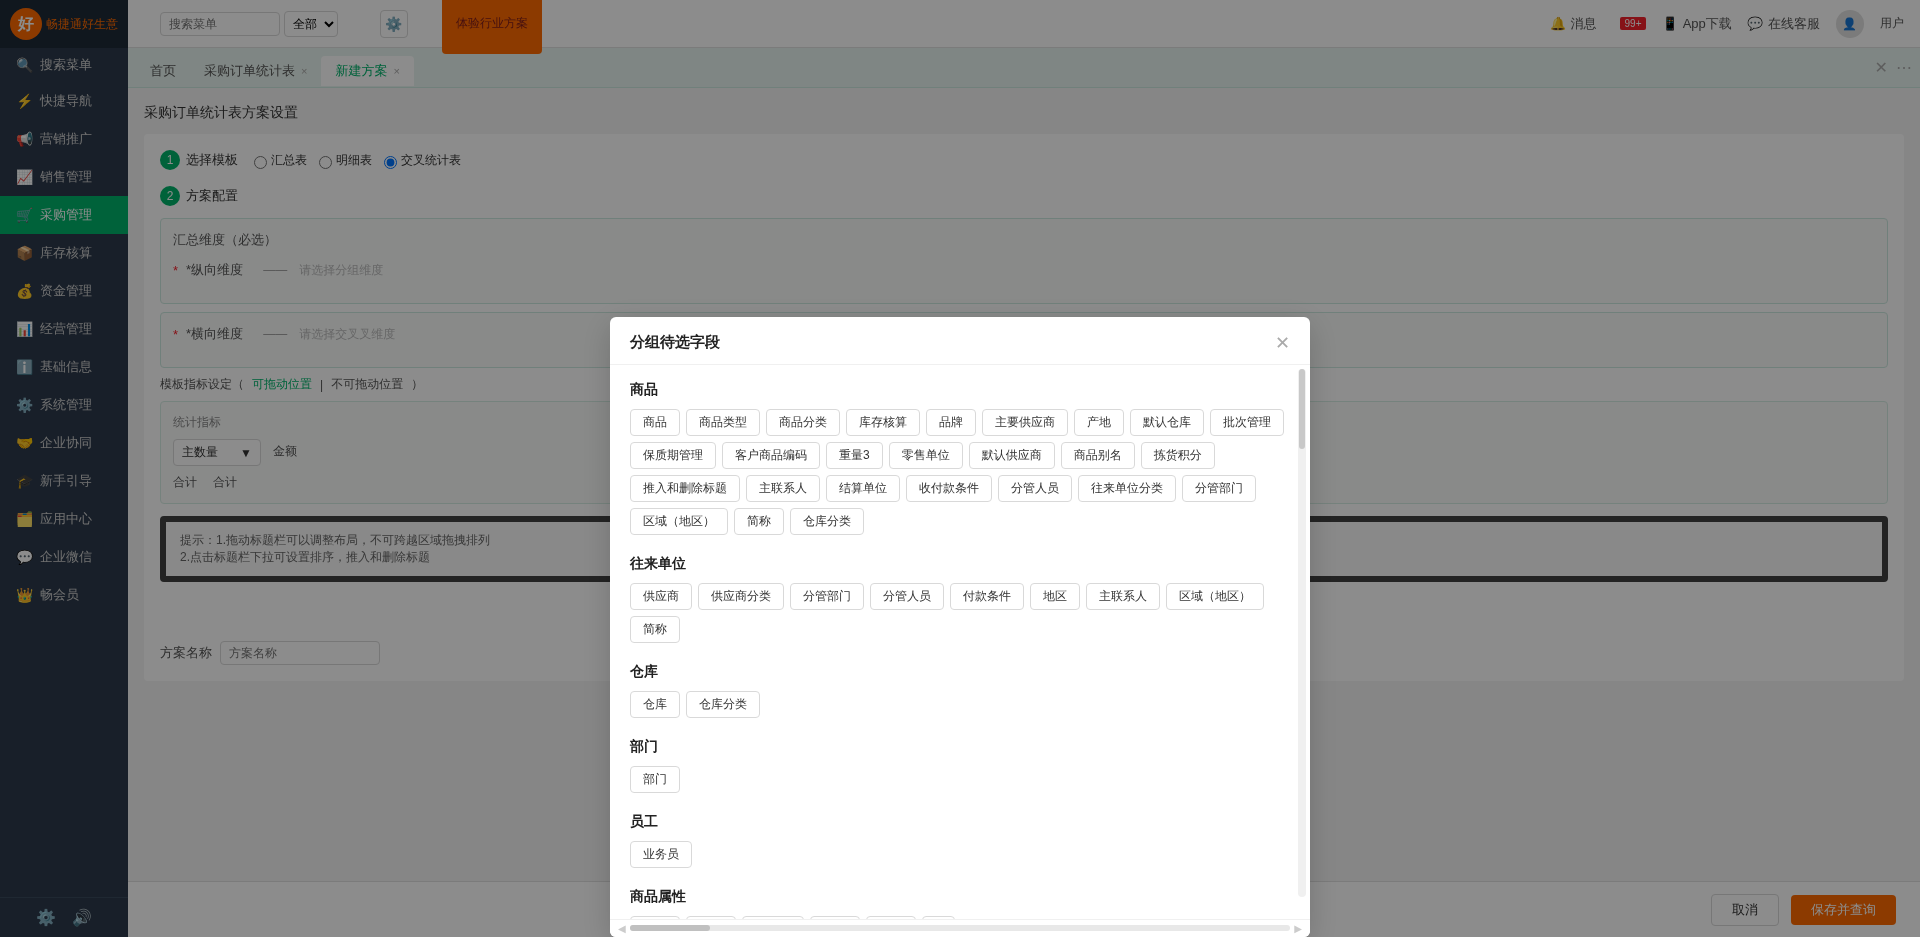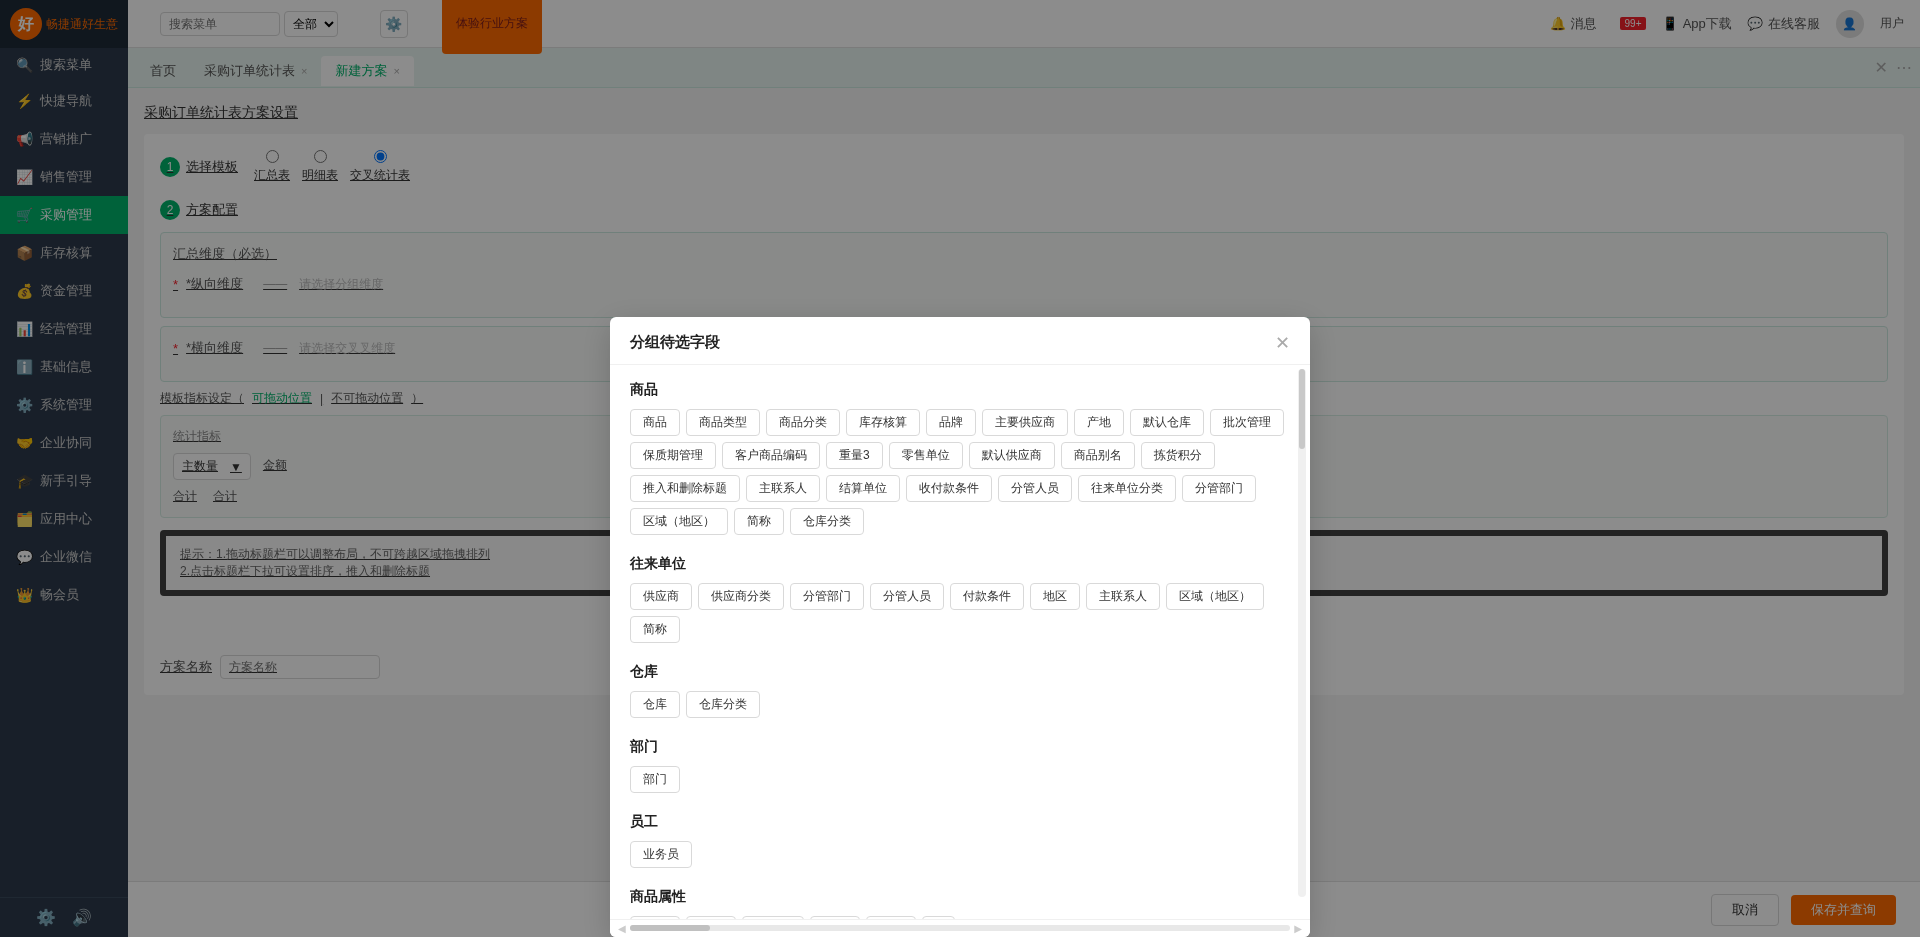--- a/index.html
+++ b/index.html
@@ -145,21 +145,21 @@
     .step-num {
       width: 20px; height: 20px; border-radius: 50%;
       background: #00b36b; color: #fff; font-size: 12px;
       display: flex; align-items: center; justify-content: center;
     }
     .step-label { font-size: 13px; color: #333; font-weight: 500; }
     .radio-group {
       display: flex; align-items: center; gap: 12px;
     }
     .radio-item {
-      display: flex; align-items: center; gap: 4px; cursor: pointer; font-size: 12px; flex-direction: column;
+      display: flex; align-items: flex-end; gap: 4px; cursor: pointer; font-size: 12px;
     }
 
     .section-title {
       font-size: 13px; color: #555; margin-bottom: 12px; font-weight: 500;
     }
     .form-row {
       display: flex; align-items: center; gap: 8px; margin-bottom: 12px;
     }
     .required { color: #f5222d; }
     .arrow-sep { color: #999; font-size: 12px; margin: 0 4px; }
@@ -169,21 +169,21 @@
       background: #f9fbfa; border: 1px solid #d6ede4; border-radius: 4px;
       padding: 12px; margin-top: 8px;
     }
     .indicator-title {
       font-size: 12px; color: #888; margin-bottom: 8px;
     }
     .stats-row {
       display: flex; gap: 0;
     }
     .stats-dropdown {
-      display: flex; align-items: center; gap: 12px;
+      display: flex; align-items: center; gap: 22px;
       border: 1px solid #d9d9d9; border-radius: 4px; padding: 4px 8px;
       background: #fff; cursor: pointer; font-size: 12px;
     }
     .stats-label { font-size: 12px; color: #555; padding: 4px 12px; }
 
     .hint-box {
       background: #f9f9f9; border: 6px solid #404040; border-radius: 4px;
       padding: 10px 14px; margin-top: 12px; font-size: 12px; color: #666;
     }
 
@@ -373,21 +373,21 @@
   <div class="tab-item active">
     <span>新建方案</span>
     <span class="tab-close">×</span>
   </div>
   <div style="margin-left:auto;display:flex;gap:8px;align-items:center;">
     <span style="cursor:pointer;color:#aaa;font-size:16px;">✕</span>
     <span style="cursor:pointer;color:#aaa;font-size:16px;">⋯</span>
   </div>
 </div>
 
-<div class="main-content" style="margin-bottom:56px;filter:blur(0.5px);text-decoration:underline;">
+<div class="main-content" style="margin-bottom:56px;filter:blur(0.5px);">
   <div class="page-title">采购订单统计表方案设置</div>
   <div class="config-card">
 
     <div class="steps-row">
       <div class="step-item">
         <div class="step-num">1</div>
         <span class="step-label">选择模板</span>
       </div>
       <div class="radio-group">
         <label class="radio-item">

